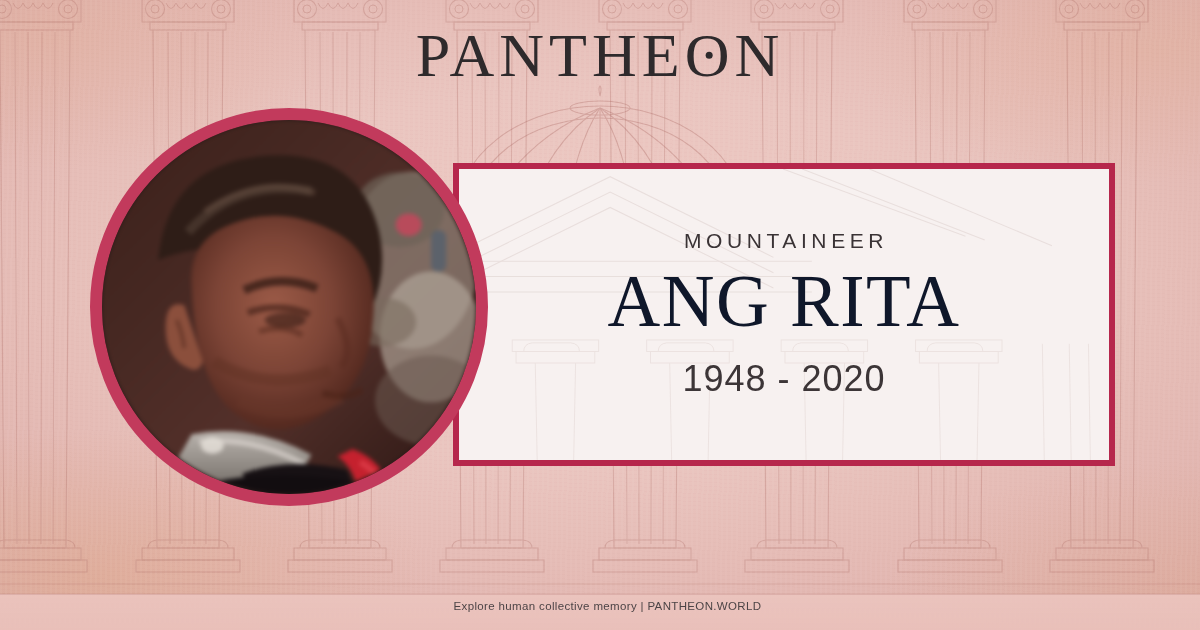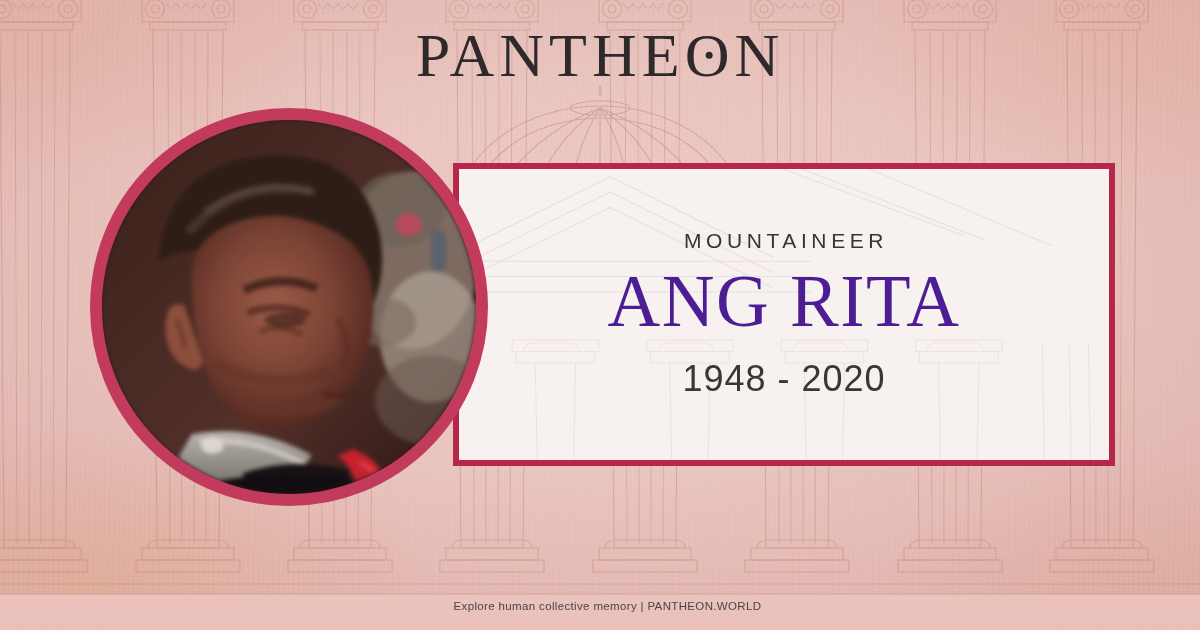--- a/index.html
+++ b/index.html
@@ -150,21 +150,21 @@
     letter-spacing: 4.6px;
     color: #3a3335;
     font-family: "Liberation Sans", sans-serif;
     margin-bottom: 8px;
     padding-left: 4px;
   }
   .person-name {
     font-family: "Liberation Serif", serif;
     font-size: 73px;
     letter-spacing: 1.5px;
-    color: #4c1d95;
+    color: #0f172a;
     line-height: 1.05;
     margin: 3px 0 6px 0;
     white-space: nowrap;
   }
   .life-dates {
     font-family: "Liberation Sans", sans-serif;
     font-size: 36px;
     letter-spacing: 1px;
     color: #3c3537;
     margin-top: 12px;

